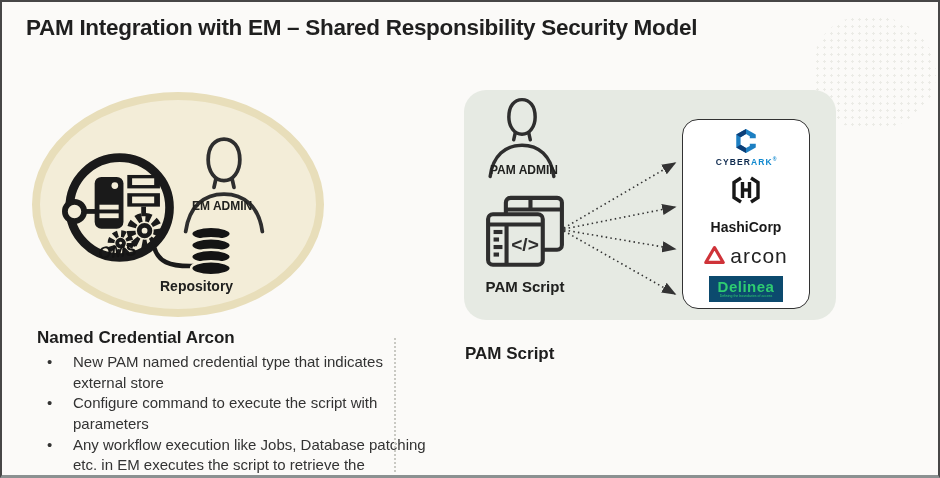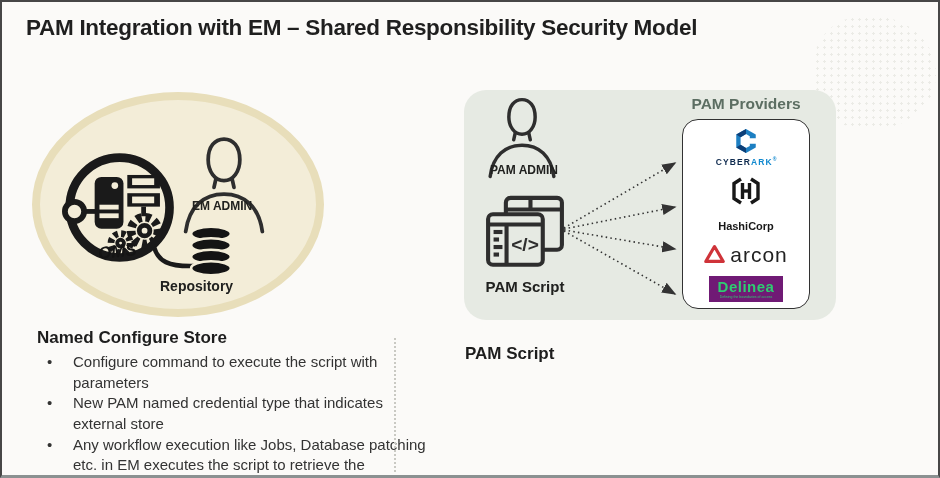--- a/index.html
+++ b/index.html
@@ -58,25 +58,25 @@
     position:absolute; left:680px; top:117px; width:128px; height:190px;
     background:#ffffff; border:1.5px solid #323232; border-radius:16px;
     display:flex; flex-direction:column; align-items:center;
     justify-content:space-between; padding:8px 2px 6px 2px;
   }
   .logo-block { display:flex; flex-direction:column; align-items:center; }
   .cyberark-text { font-size:8.5px; font-weight:700; letter-spacing:1.1px; margin-top:2px; }
   .cyberark-text .dark { color:#0e2a4e; }
   .cyberark-text .blue { color:#1189cf; }
   .cyberark-text .reg { color:#1189cf; font-size:5px; vertical-align:super; letter-spacing:0; }
-  .hashicorp-text { font-size:11px; font-weight:700; color:#181818; margin-top:14px; }
+  .hashicorp-text { font-size:14px; font-weight:700; color:#181818; margin-top:14px; }
   .arcon-block { flex-direction:row; gap:5px; align-items:center; background:#ffffff; padding:2px 4px; }
   .arcon-text { font-size:21px; font-weight:500; letter-spacing:1px; color:#222222; line-height:1; }
   .delinea-box {
-    background:#701a75; padding:3px 9px 3px 9px; text-align:center;
+    background:#0c4a6e; padding:3px 9px 3px 9px; text-align:center;
   }
   .delinea-text { color:#2ecc71; font-size:15px; font-weight:700; line-height:1.1; letter-spacing:0.5px; }
   .delinea-tagline { color:#2ecc71; font-size:3.5px; line-height:1; white-space:nowrap; }
 
   
   .notes { position:absolute; color:#333333; }
   .notes-left { left:35px; top:326px; width:395px; }
   .notes-right { left:463px; top:342px; width:472px; }
   .notes h2 { font-size:17px; font-weight:800; color:#1d1d1d; margin-bottom:4px; }
   .notes ul { list-style:none; }
@@ -190,21 +190,20 @@
       </marker>
     </defs>
     <g stroke="#333333" stroke-width="1.6" stroke-dasharray="1.5 3.2">
       <line x1="10" y1="78" x2="121" y2="13" marker-end="url(#ah)"></line>
       <line x1="10" y1="79" x2="121" y2="57" marker-end="url(#ah)"></line>
       <line x1="10" y1="80" x2="121" y2="99" marker-end="url(#ah)"></line>
       <line x1="10" y1="81" x2="121" y2="144" marker-end="url(#ah)"></line>
     </g>
   </svg>
 
-  <div class="providers-heading">PAM Providers</div>
 
   <div class="providers-card">
 
     <div class="logo-block">
       <svg width="26" height="26" viewBox="0 0 24 24">
         <path d="M12 1 L3 6 L3 18 L12 23 L21 18 L21 14.5 L15.5 14.5 L15.5 16.5 L12 18.5 L7 15.5 L7 8.5 L12 5.5 L15.5 7.5 L15.5 9.5 L21 9.5 L21 6 Z" fill="#1d7fc2"></path>
         <path d="M12 1 L12 5.5 L7 8.5 L3 6 Z" fill="#0d3e77"></path>
         <path d="M12 23 L12 18.5 L7 15.5 L3 18 Z" fill="#0d3e77"></path>
       </svg>
       <div class="cyberark-text">
@@ -233,24 +232,24 @@
     </div>
 
     <div class="delinea-box">
       <div class="delinea-text">Delinea</div>
       <div class="delinea-tagline">Defining the boundaries of access</div>
     </div>
 
   </div>
 
   <div class="notes notes-left">
-    <h2>Named Configure Store</h2>
+    <h2>Named Credential Arcon</h2>
     <ul>
+      <li>New PAM named credential type that indicates external store</li>
       <li>Configure command to execute the script with parameters</li>
-      <li>New PAM named credential type that indicates external store</li>
       <li>Any workflow execution like Jobs, Database patching etc. in EM executes the script to retrieve the password from PAM</li>
     </ul>
   </div>
 
   <div class="dotted-divider"></div>
 
   <div class="notes notes-right">
     <h2>PAM Script</h2>
   </div>
 

